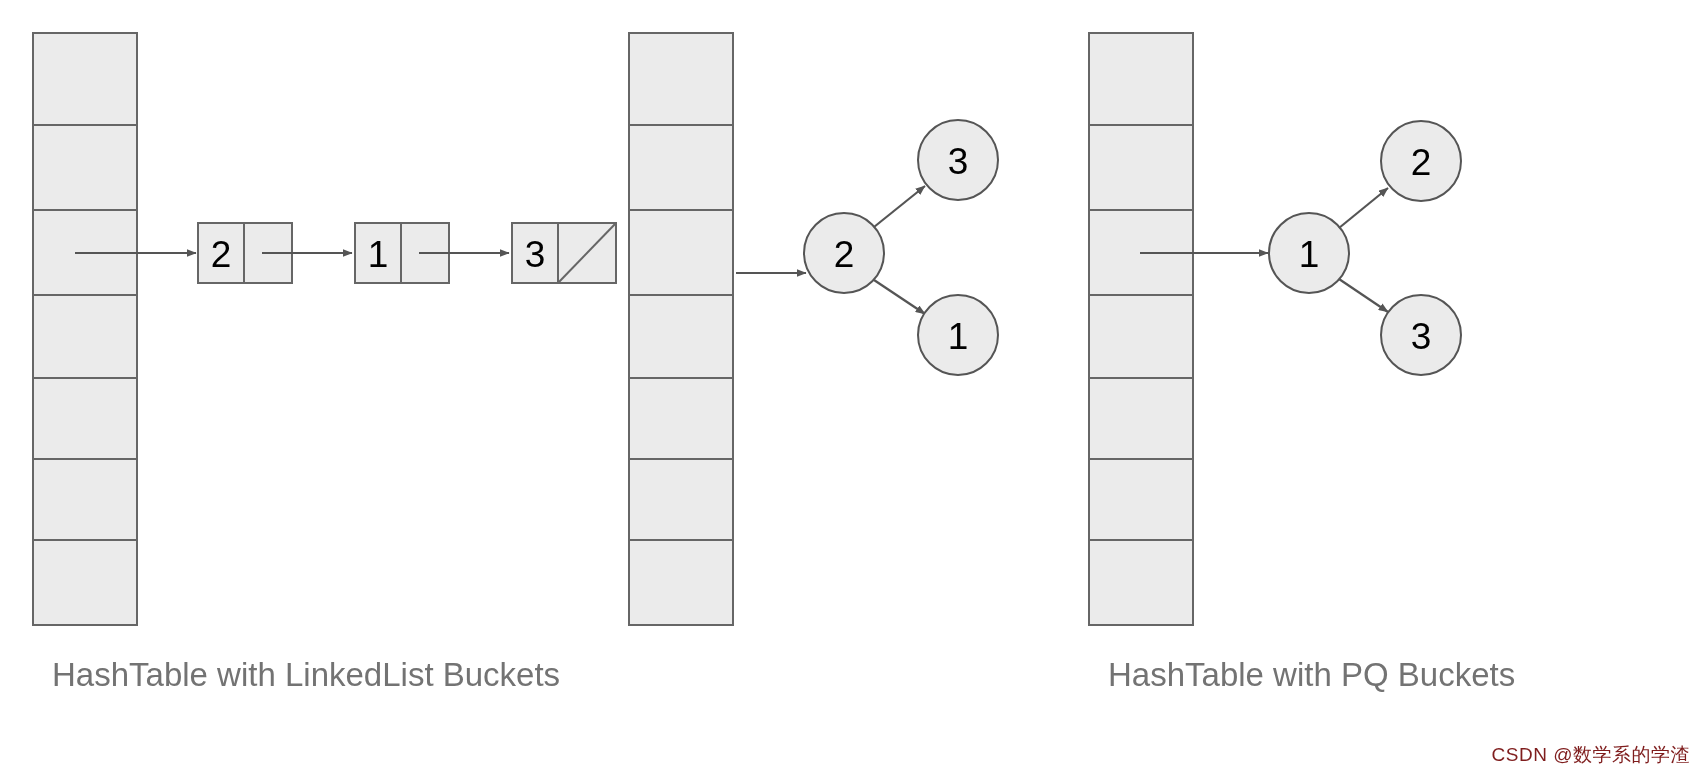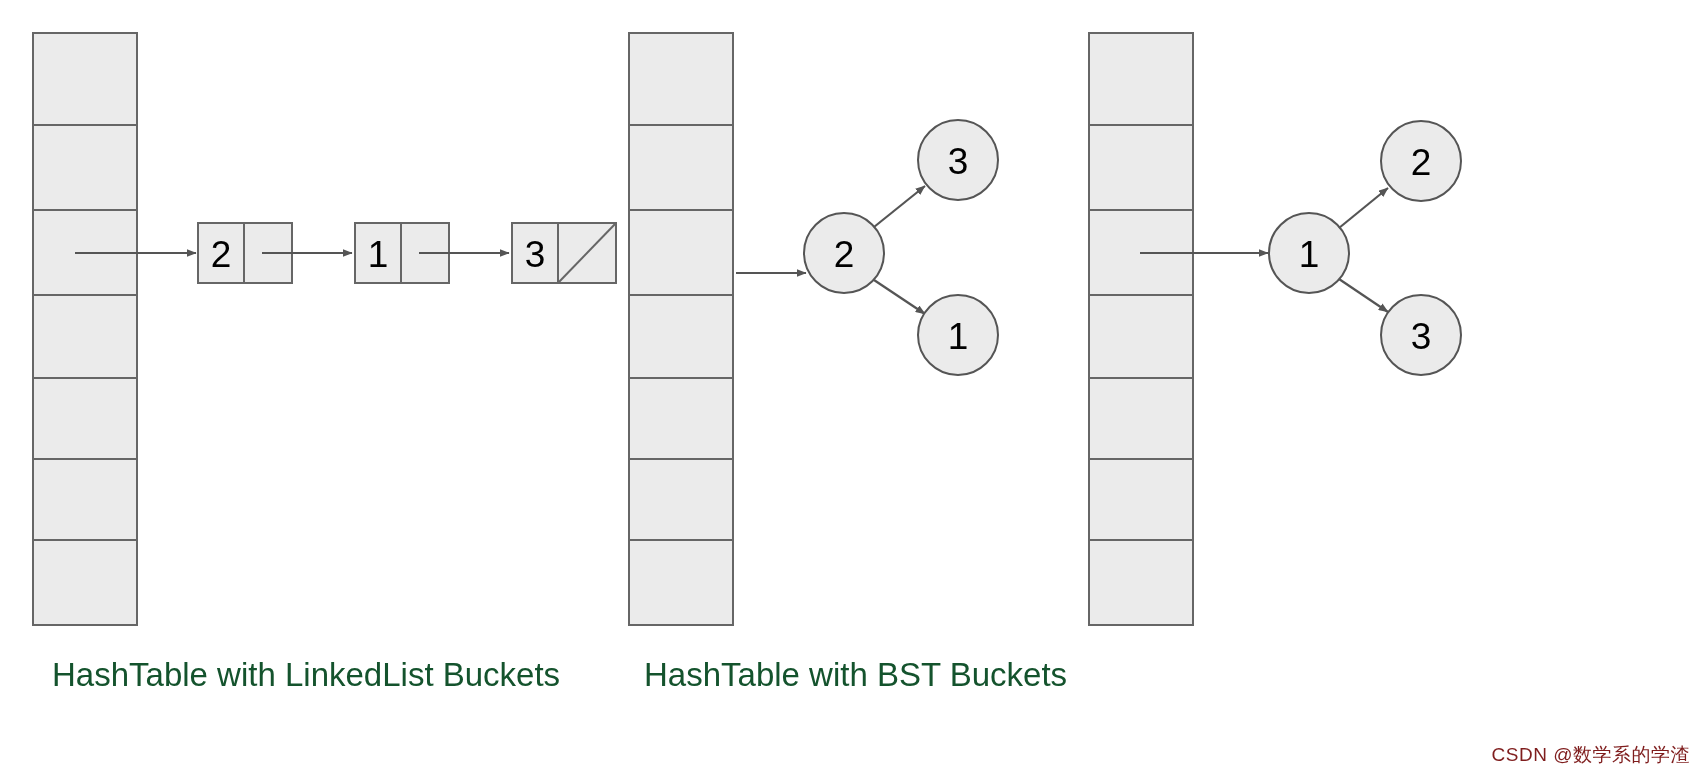--- a/index.html
+++ b/index.html
@@ -55,21 +55,21 @@
     font-family: "Liberation Sans", sans-serif;
     font-size: 37px;
     fill: #000000;
     text-anchor: middle;
     dominant-baseline: central;
   }
   .caption {
     position: absolute;
     font-family: "Liberation Sans", sans-serif;
     font-size: 33px;
-    color: #14532d;
+    color: #737373;
     white-space: nowrap;
   }
   .watermark {
     position: absolute;
     right: 8px;
     bottom: 4px;
     font-family: "Liberation Sans", sans-serif;
     font-size: 19px;
     color: #7f1d1d;
     letter-spacing: 0.5px;
@@ -187,18 +187,18 @@
 
       <g>
         <circle class="node-circle" cx="1421" cy="335" r="40"></circle>
         <text class="node-text" x="1421" y="336">3</text>
       </g>
     </g>
   </svg>
 
   <div class="caption" style="left:52px; top:656px;">HashTable  with LinkedList Buckets</div>
 
-  <div class="caption" style="left:644px; top:656px;">HashTable  with BST Buckets</div>
-
+
+  <div class="caption" style="left:1108px; top:656px;">HashTable  with PQ Buckets</div>
 
   <div class="watermark">CSDN @数学系的学渣</div>
 
 </div>
 
 </body></html>

